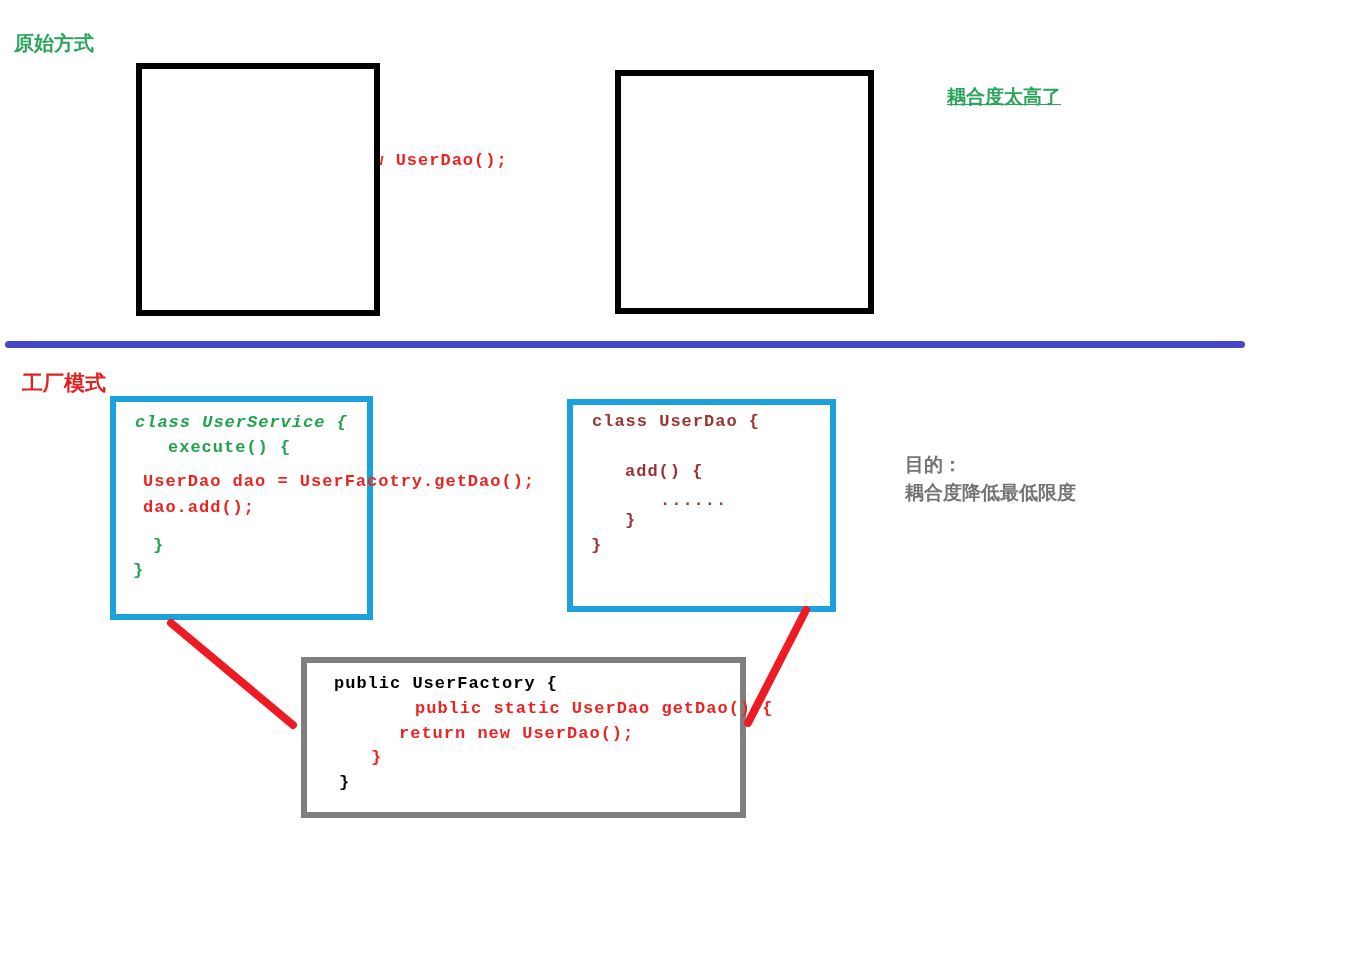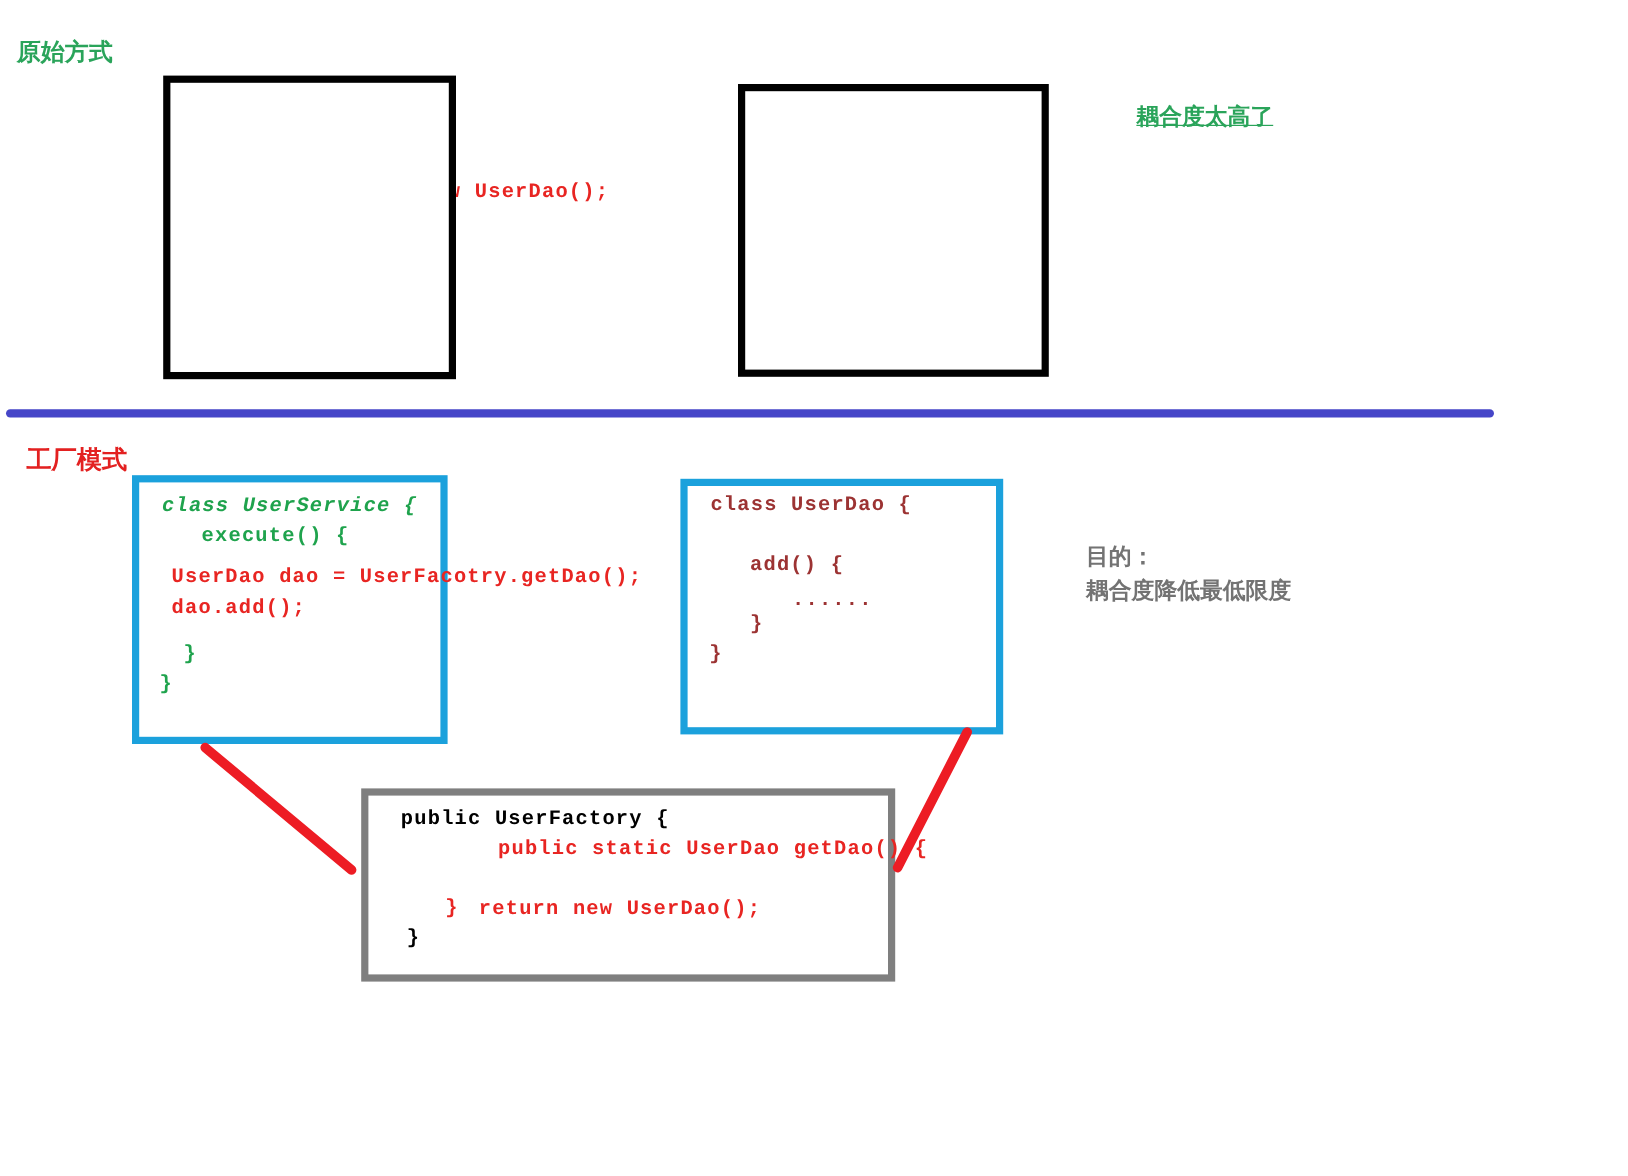--- a/index.html
+++ b/index.html
@@ -117,21 +117,21 @@
     <div class="code c-darkred" style="left:625px; top:463px;">add() {</div>
     <div class="code c-darkred" style="left:660px; top:492px;">......</div>
     <div class="code c-darkred" style="left:625px; top:512px;">}</div>
     <div class="code c-darkred" style="left:591px; top:537px;">}</div>
   </div>
 
   <div class="box box-gray" style="left:301px; top:657px; width:445px; height:161px;"></div>
   <div>
     <div class="code c-black" style="left:334px; top:675px;">public UserFactory {</div>
     <div class="code c-red" style="left:371px; top:700px;margin-left:44px;">public static UserDao getDao() {</div>
-    <div class="code c-red" style="left:399px; top:750px;">return new UserDao();</div>
+    <div class="code c-red" style="left:399px; top:725px;">return new UserDao();</div>
     <div class="code c-red" style="left:371px; top:749px;">}</div>
     <div class="code c-black" style="left:339px; top:774px;">}</div>
   </div>
 
   <svg id="connector-overlay" viewBox="0 0 1357 980" xmlns="http://www.w3.org/2000/svg">
     <line x1="171" y1="623" x2="293" y2="725" stroke="#ed1c24" stroke-width="8" stroke-linecap="round"></line>
     <line x1="806" y1="610" x2="748" y2="723" stroke="#ed1c24" stroke-width="8" stroke-linecap="round"></line>
   </svg>
 
 </div>

